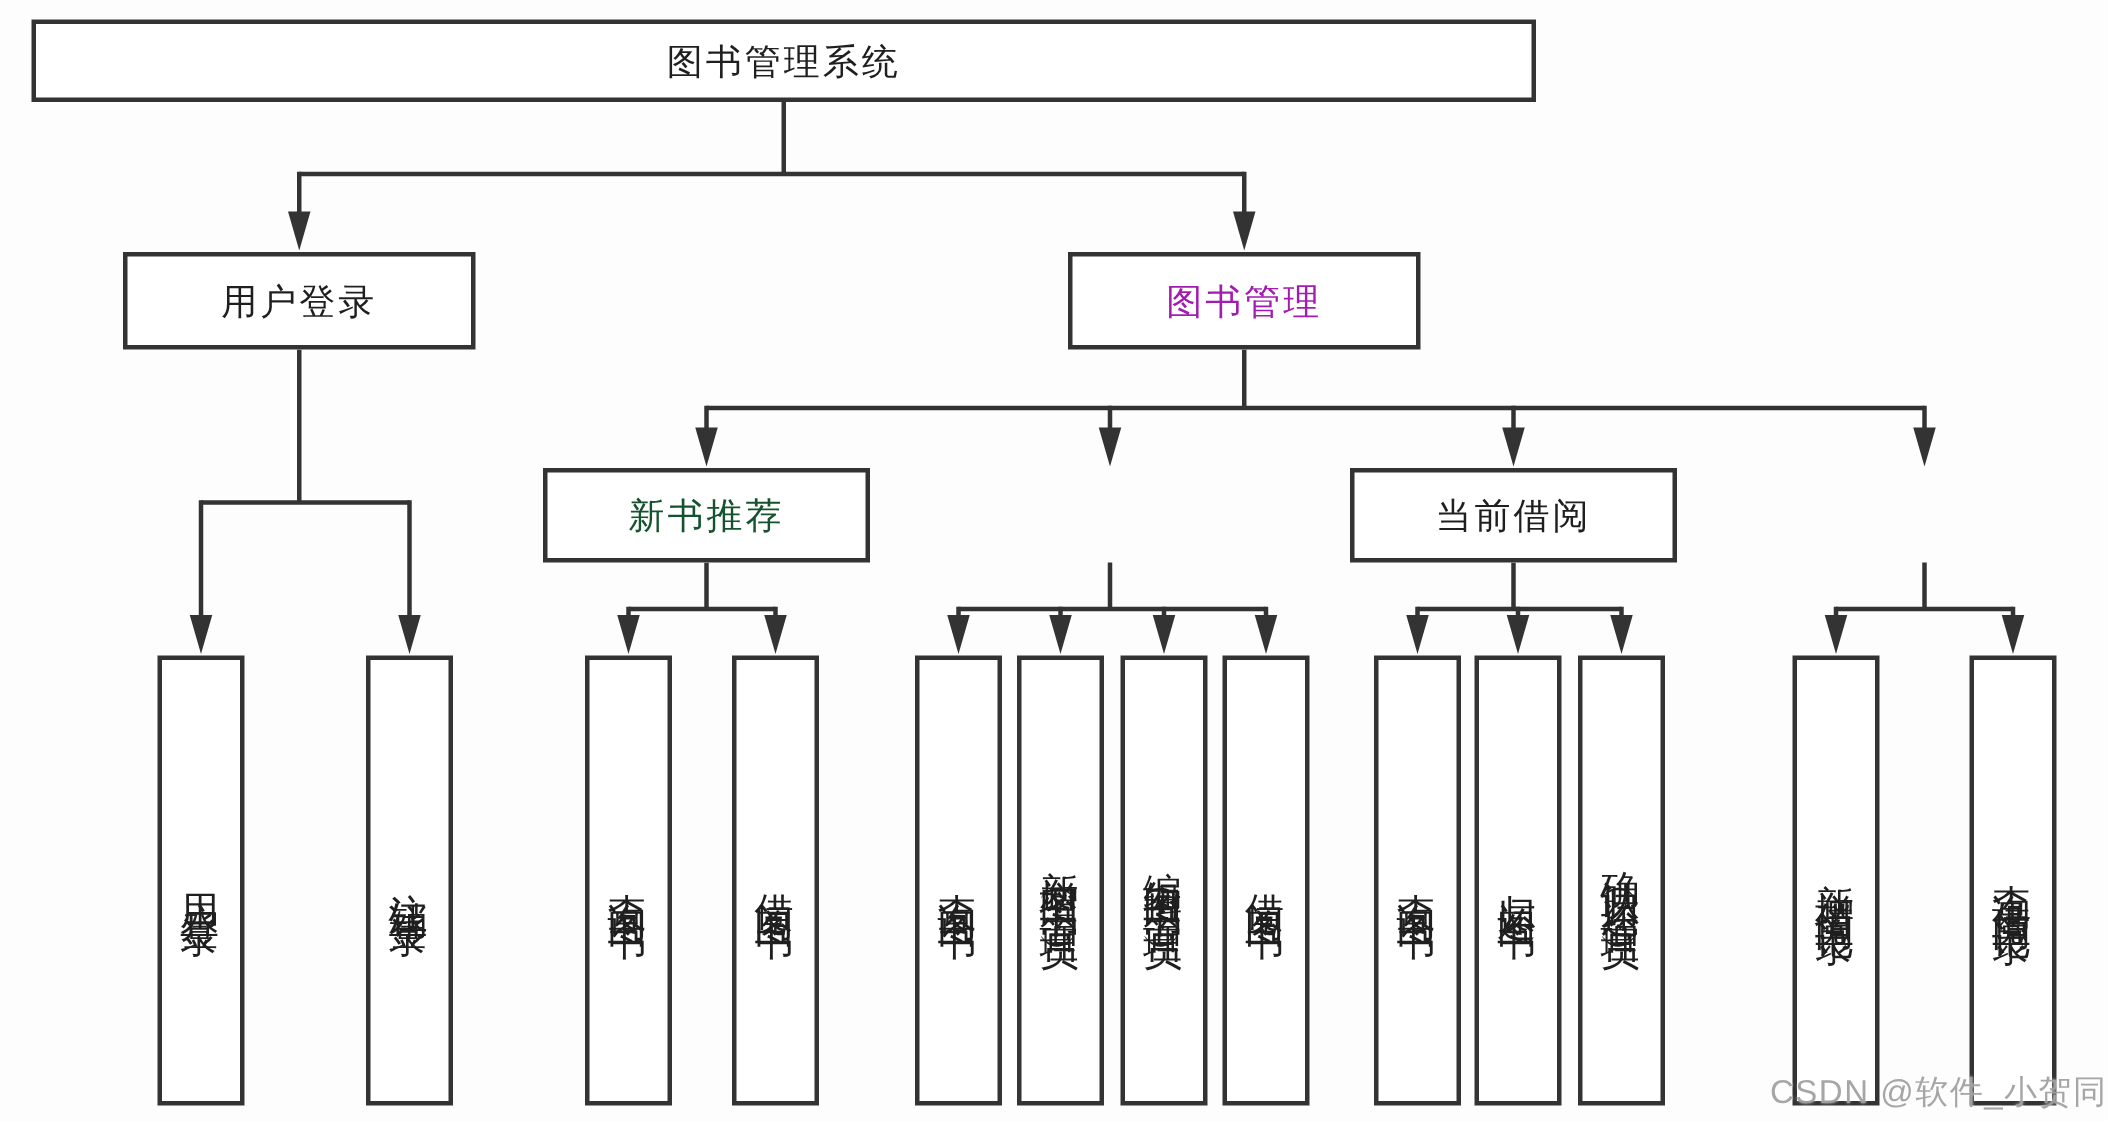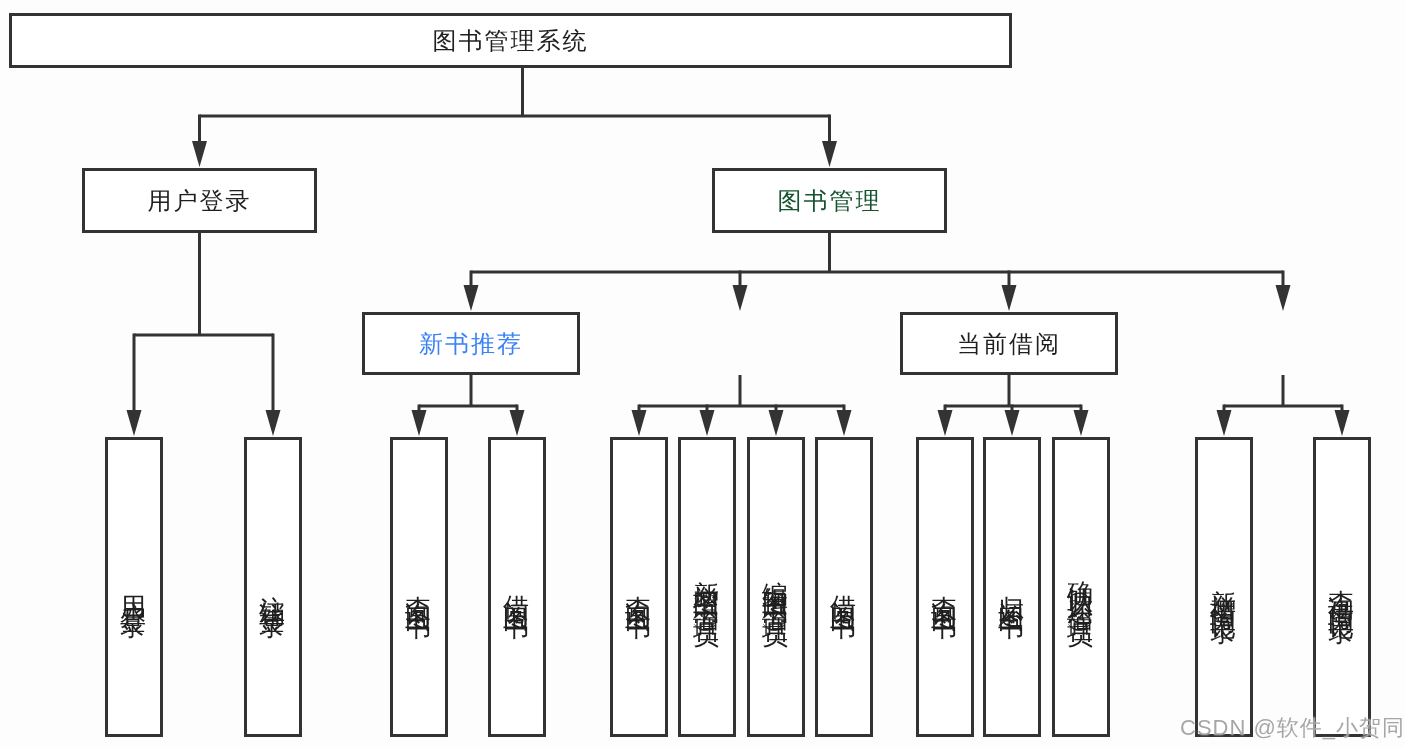--- a/index.html
+++ b/index.html
@@ -109,31 +109,31 @@
       <line x1="1081" y1="404.5" x2="1081" y2="417" stroke="#333333" stroke-width="3"></line>
       <polygon points="1081,436 1073.5,410 1088.5,410" fill="#333333"></polygon>
       <line x1="1283" y1="375" x2="1283" y2="406" stroke="#333333" stroke-width="3"></line>
       <line x1="1224" y1="406" x2="1342" y2="406" stroke="#333333" stroke-width="3"></line>
       <line x1="1224" y1="404.5" x2="1224" y2="417" stroke="#333333" stroke-width="3"></line>
       <polygon points="1224,436 1216.5,410 1231.5,410" fill="#333333"></polygon>
       <line x1="1342" y1="404.5" x2="1342" y2="417" stroke="#333333" stroke-width="3"></line>
       <polygon points="1342,436 1334.5,410 1349.5,410" fill="#333333"></polygon>
     </svg>
   <div id="watermark">CSDN @软件_小贺同学</div>
-<div class="node" style="left: 9px; top: 13px; width: 1003px; height: 55px; border-color: rgb(51, 51, 51); background: rgb(255, 255, 255);">
+<div class="node" style="left: 21px; top: 13px; width: 1003px; height: 55px; border-color: rgb(51, 51, 51); background: rgb(255, 255, 255);">
       <span class="label" style="color: rgb(31, 31, 31);">图书管理系统</span>
     </div>
     <div class="node" style="left: 82px; top: 168px; width: 235px; height: 65px; border-color: rgb(51, 51, 51); background: rgb(255, 255, 255);">
       <span class="label" style="color: rgb(31, 31, 31);">用户登录</span>
     </div>
     <div class="node" style="left: 712px; top: 168px; width: 235px; height: 65px; border-color: rgb(51, 51, 51); background: rgb(255, 255, 255);">
-      <span class="label" style="color: #14532d; text-align: right;">图书管理</span>
+      <span class="label" style="color: #a21caf; text-align: right;">图书管理</span>
     </div>
     <div class="node" style="left: 362px; top: 312px; width: 218px; height: 63px; border-color: rgb(51, 51, 51); background: rgb(255, 255, 255);">
-      <span class="label" style="color: #3b82f6;">新书推荐</span>
+      <span class="label" style="color: #14532d;">新书推荐</span>
     </div>
     <div class="node" style="left: 900px; top: 312px; width: 218px; height: 63px; border-color: rgb(51, 51, 51); background: rgb(255, 255, 255);">
       <span class="label" style="color: rgb(31, 31, 31);">当前借阅</span>
     </div>
     <div class="node vertical" style="left: 105px; top: 437px; width: 58px; height: 300px; border-color: rgb(51, 51, 51); background: rgb(255, 255, 255);">
       <span class="label" style="color: rgb(31, 31, 31);">用户登录</span>
     </div>
     <div class="node vertical" style="left: 244px; top: 437px; width: 58px; height: 300px; border-color: rgb(51, 51, 51); background: rgb(255, 255, 255);">
       <span class="label" style="color: rgb(31, 31, 31);">注销登录</span>
     </div>

